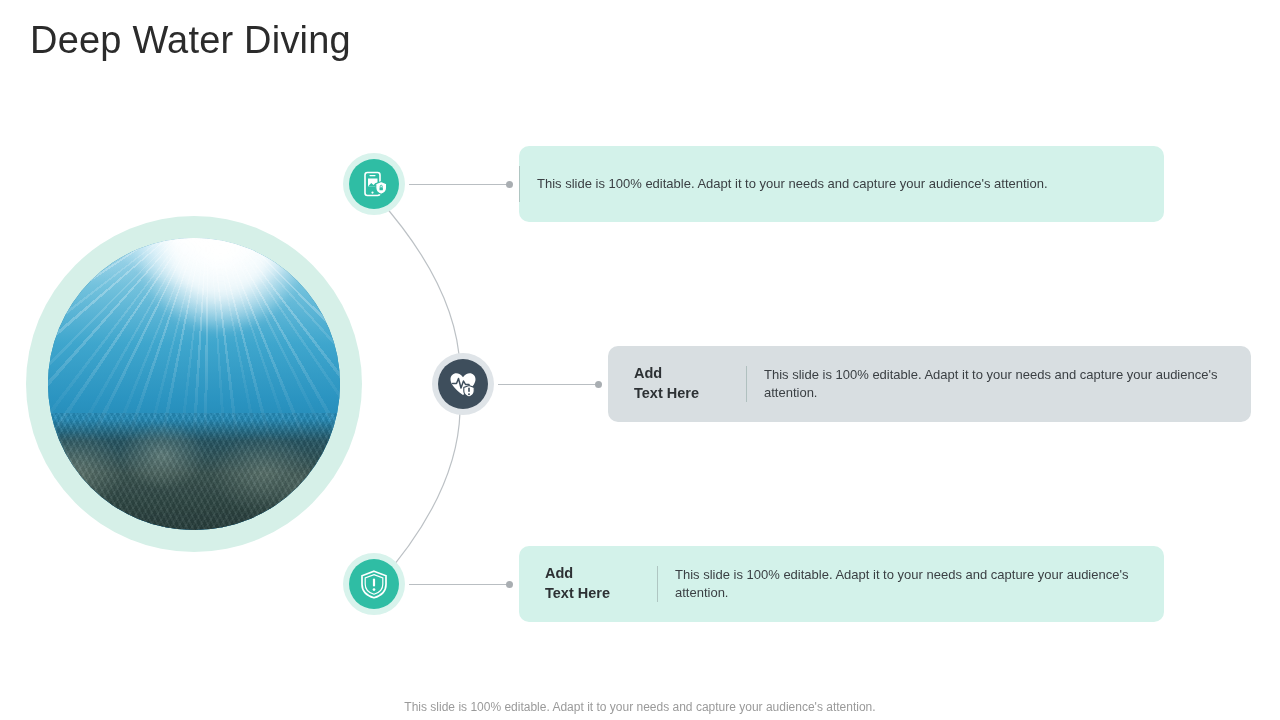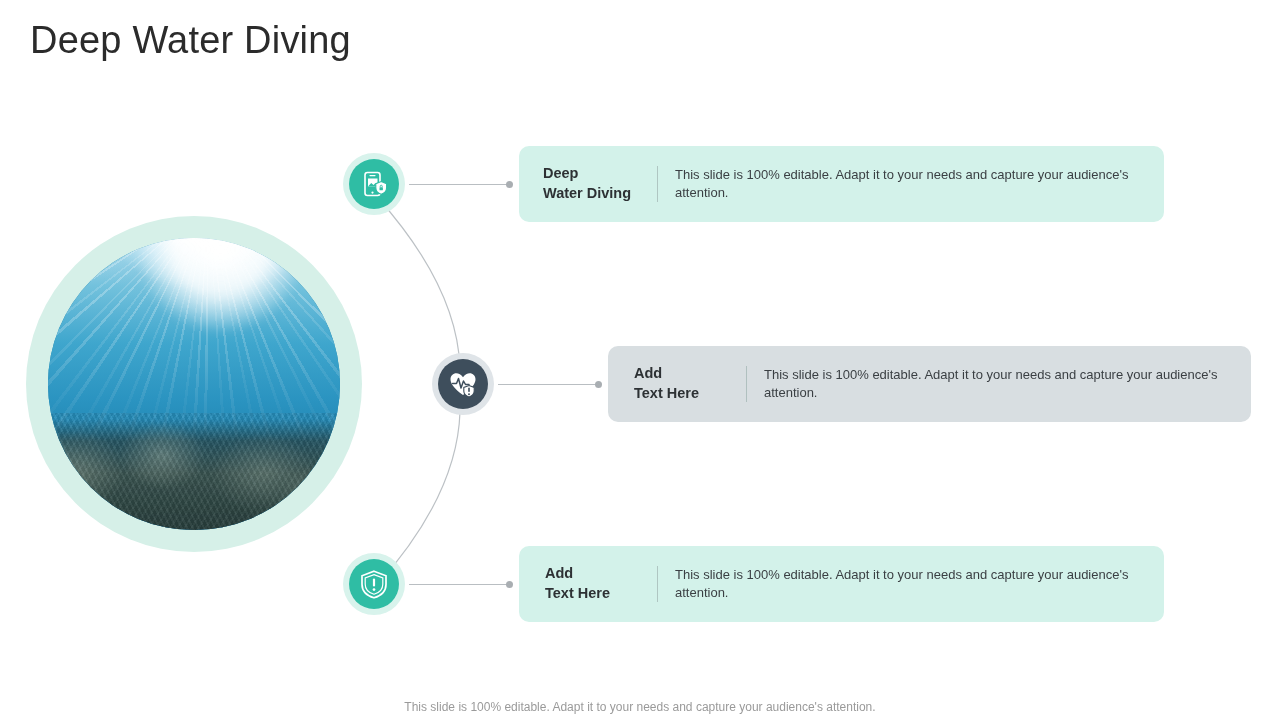--- a/index.html
+++ b/index.html
@@ -293,22 +293,20 @@
 <div class="stub" id="stub-2">
   <div class="line"></div>
   <div class="dot"></div>
 </div>
 <div class="stub" id="stub-3">
   <div class="line"></div>
   <div class="dot"></div>
 </div>
 
 <div class="card" id="card-1">
-  <div class="card-heading">Deep
-Water Diving</div>
   <div class="divider"></div>
   <div class="card-body">This slide is 100% editable. Adapt it to your needs and capture your audience's attention.</div>
 </div>
 
 <div class="card" id="card-2">
   <div class="card-heading">Add
 Text Here</div>
   <div class="divider"></div>
   <div class="card-body">This slide is 100% editable. Adapt it to your needs and capture your audience's attention.</div>
 </div>

